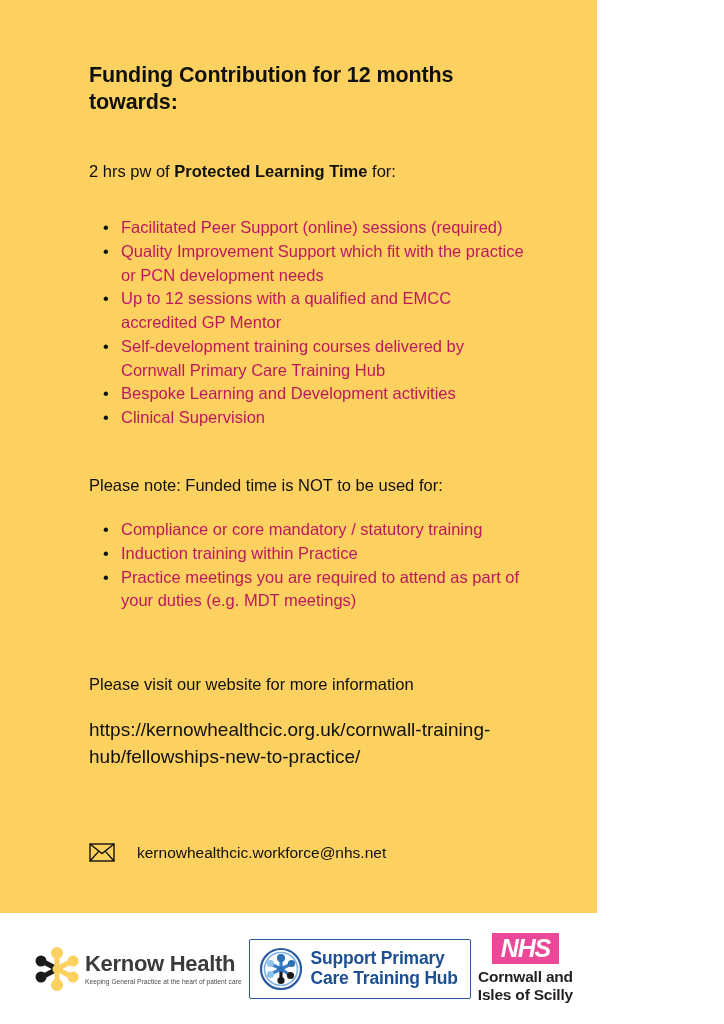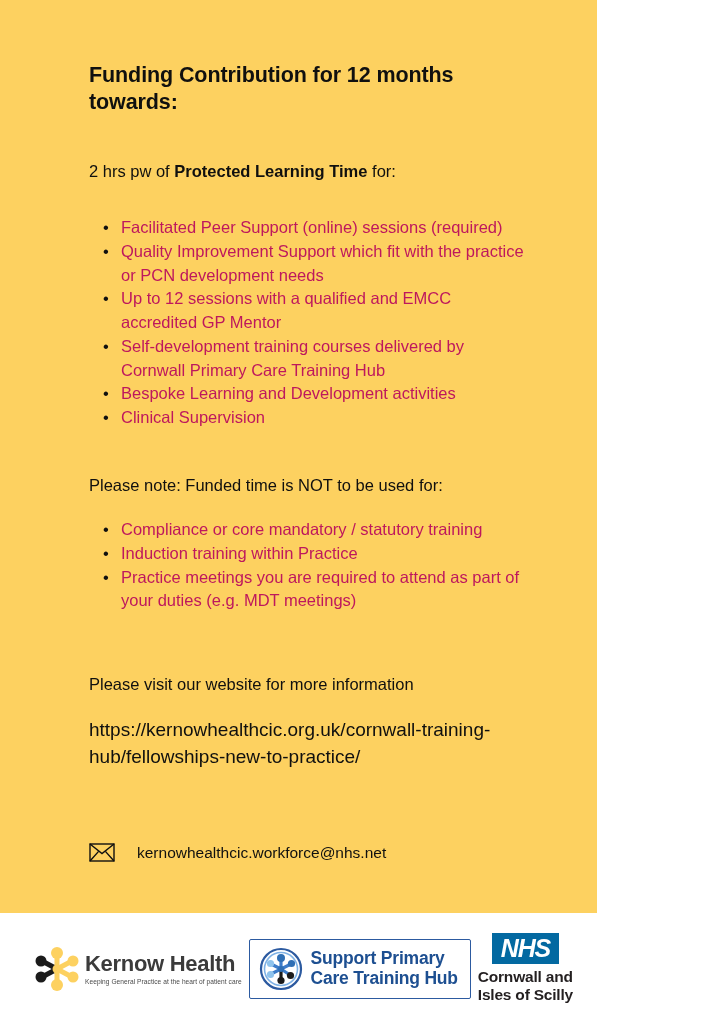--- a/index.html
+++ b/index.html
@@ -148,34 +148,34 @@
     color: #1d4f91;
     line-height: 1.14;
     letter-spacing: -0.2px;
   }
   .logo-nhs {
     display: flex;
     flex-direction: column;
     align-items: center;
   }
   .nhs-box {
-    background: #0369a1;
+    background: #ec4899;
     color: #ffffff;
     font-weight: bold;
     font-style: italic;
     font-size: 25px;
     letter-spacing: -1.2px;
     padding: 1px 9px 2px 9px;
     line-height: 1.12;
   }
   .nhs-sub {
     color: #231f20;
     font-size: 15.5px;
     font-weight: bold;
-    text-align: left;
+    text-align: center;
     line-height: 1.14;
     margin-top: 4px;
     letter-spacing: -0.2px;
   }
 </style>
 </head>
 <body>
 
 <div class="poster">
 

